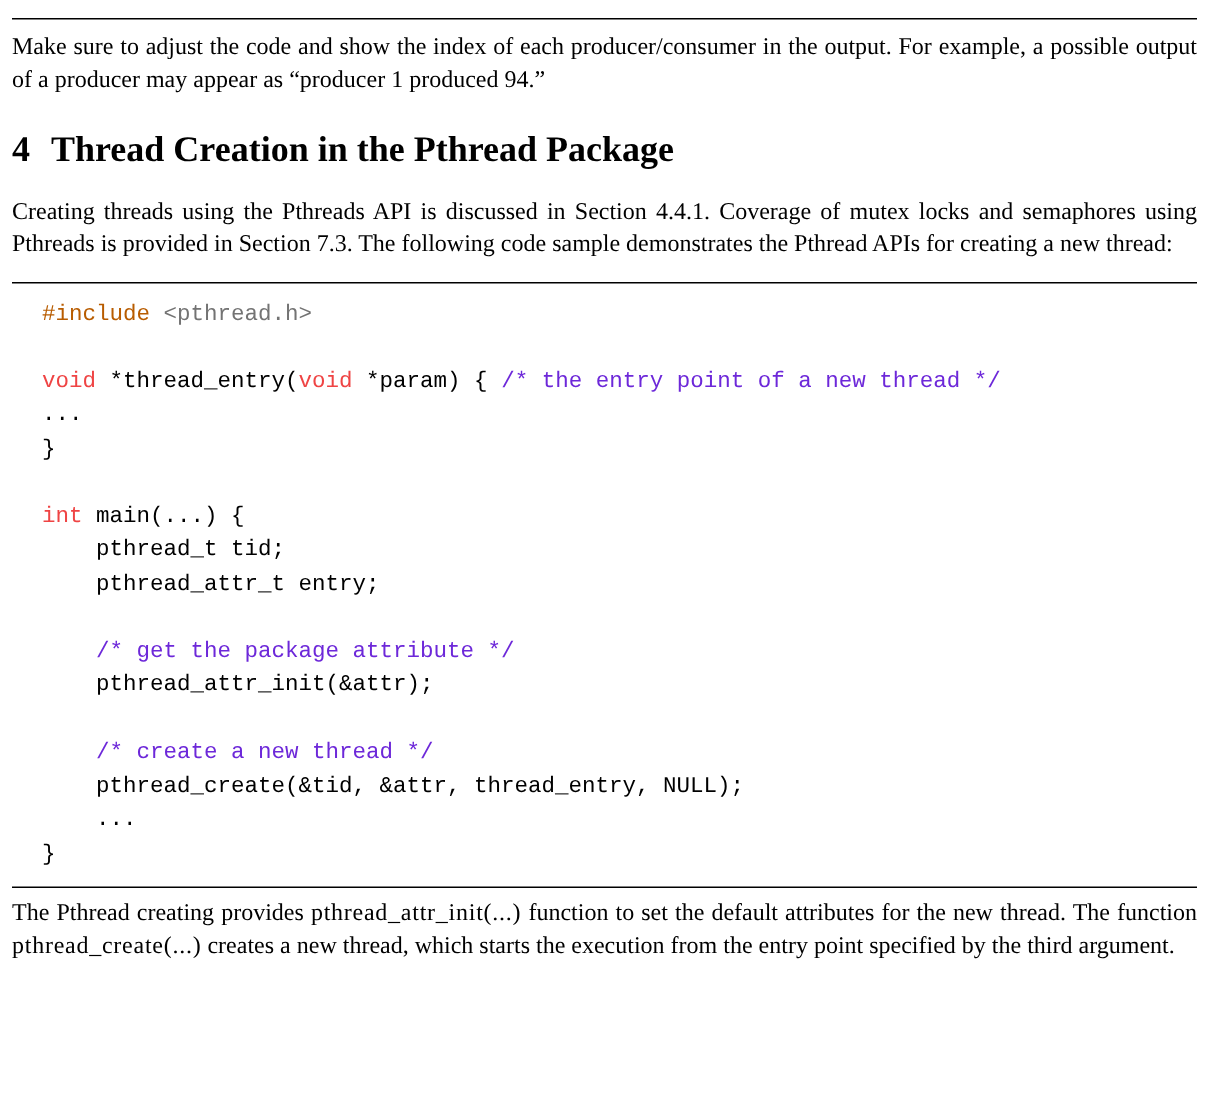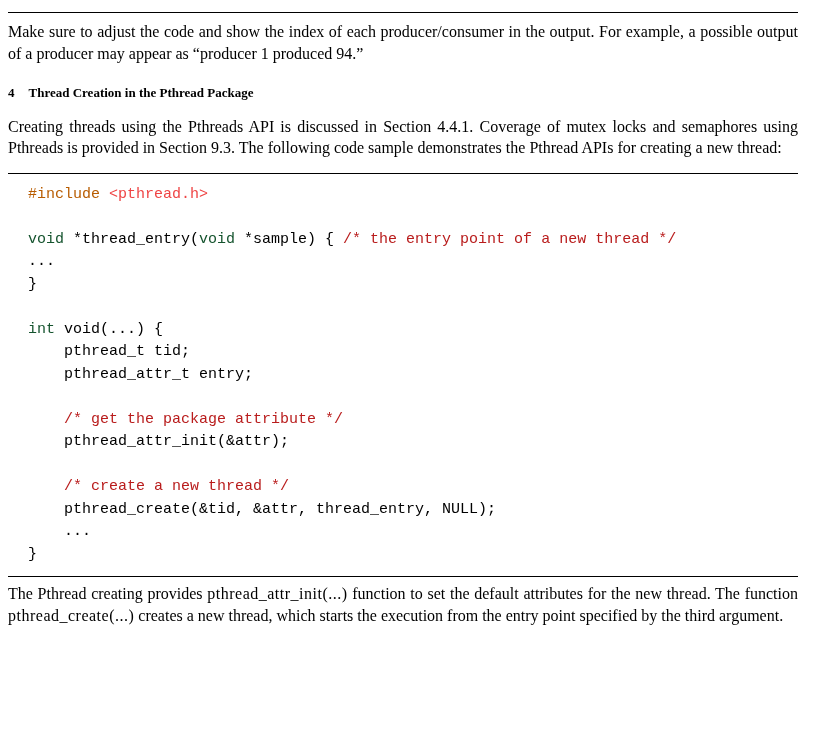--- a/index.html
+++ b/index.html
@@ -21,66 +21,66 @@
   .hr-thin {
     border: none;
     border-top: 1px solid #000;
     margin: 4px 0;
   }
   p {
     margin: 6px 0 14px 0;
     text-align: justify;
   }
   h2 {
-    font-size: 13px;
+    font-size: 24px;
     font-weight: bold;
     margin: 20px 0 14px 0;
   }
   h2 .secnum {
     display: inline-block;
     margin-right: 14px;
   }
   .codeblock {
     font-family: "Courier New", Courier, monospace;
     font-size: 15px;
     white-space: pre;
     padding: 6px 0 6px 20px;
     line-height: 1.5;
   }
   .inline-code {
     font-family: Liberation Serif, serif;
     letter-spacing: 0.5px;
   }
-  .kw   { color: #14532d; }  
+  .kw   { color: #ef4444; }  
   .pp   { color: #b85c00; }  
-  .cm   { color: #b91c1c; }  
-  .str  { color: #ef4444; }
+  .cm   { color: #6d28d9; }  
+  .str  { color: #737373; }
 </style>
 </head>
 <body>
 
 <hr class="hr">
 
 <p>Make sure to adjust the code and show the index of each producer/consumer in the output. For example, a possible output of a producer may appear as “producer 1 produced 94.”</p>
 
 <h2>
   <span class="secnum">4</span><span>Thread Creation in the Pthread Package</span>
 </h2>
 
-<p>Creating threads using the Pthreads API is discussed in Section 4.4.1. Coverage of mutex locks and semaphores using Pthreads is provided in Section 9.3. The following code sample demonstrates the Pthread APIs for creating a new thread:</p>
+<p>Creating threads using the Pthreads API is discussed in Section 4.4.1. Coverage of mutex locks and semaphores using Pthreads is provided in Section 7.3. The following code sample demonstrates the Pthread APIs for creating a new thread:</p>
 
 <hr class="hr-thin">
 
 <div class="codeblock"><span class="pp">#include</span> <span class="str">&lt;pthread.h&gt;</span>
 
-<span class="kw">void</span><span> *thread_entry(</span><span class="kw">void</span><span> *sample) { </span><span class="cm">/* the entry point of a new thread */</span>
+<span class="kw">void</span><span> *thread_entry(</span><span class="kw">void</span><span> *param) { </span><span class="cm">/* the entry point of a new thread */</span>
 <span>...</span>
 <span>}</span>
 
-<span class="kw">int</span><span> void(...) {</span>
+<span class="kw">int</span><span> main(...) {</span>
 <span>    pthread_t tid;</span>
 <span>    pthread_attr_t entry;</span>
 
 <span class="cm">    /* get the package attribute */</span>
 <span>    pthread_attr_init(&amp;attr);</span>
 
 <span class="cm">    /* create a new thread */</span>
 <span>    pthread_create(&amp;tid, &amp;attr, thread_entry, NULL);</span>
 <span>    ...</span>
 <span>}</span></div>

